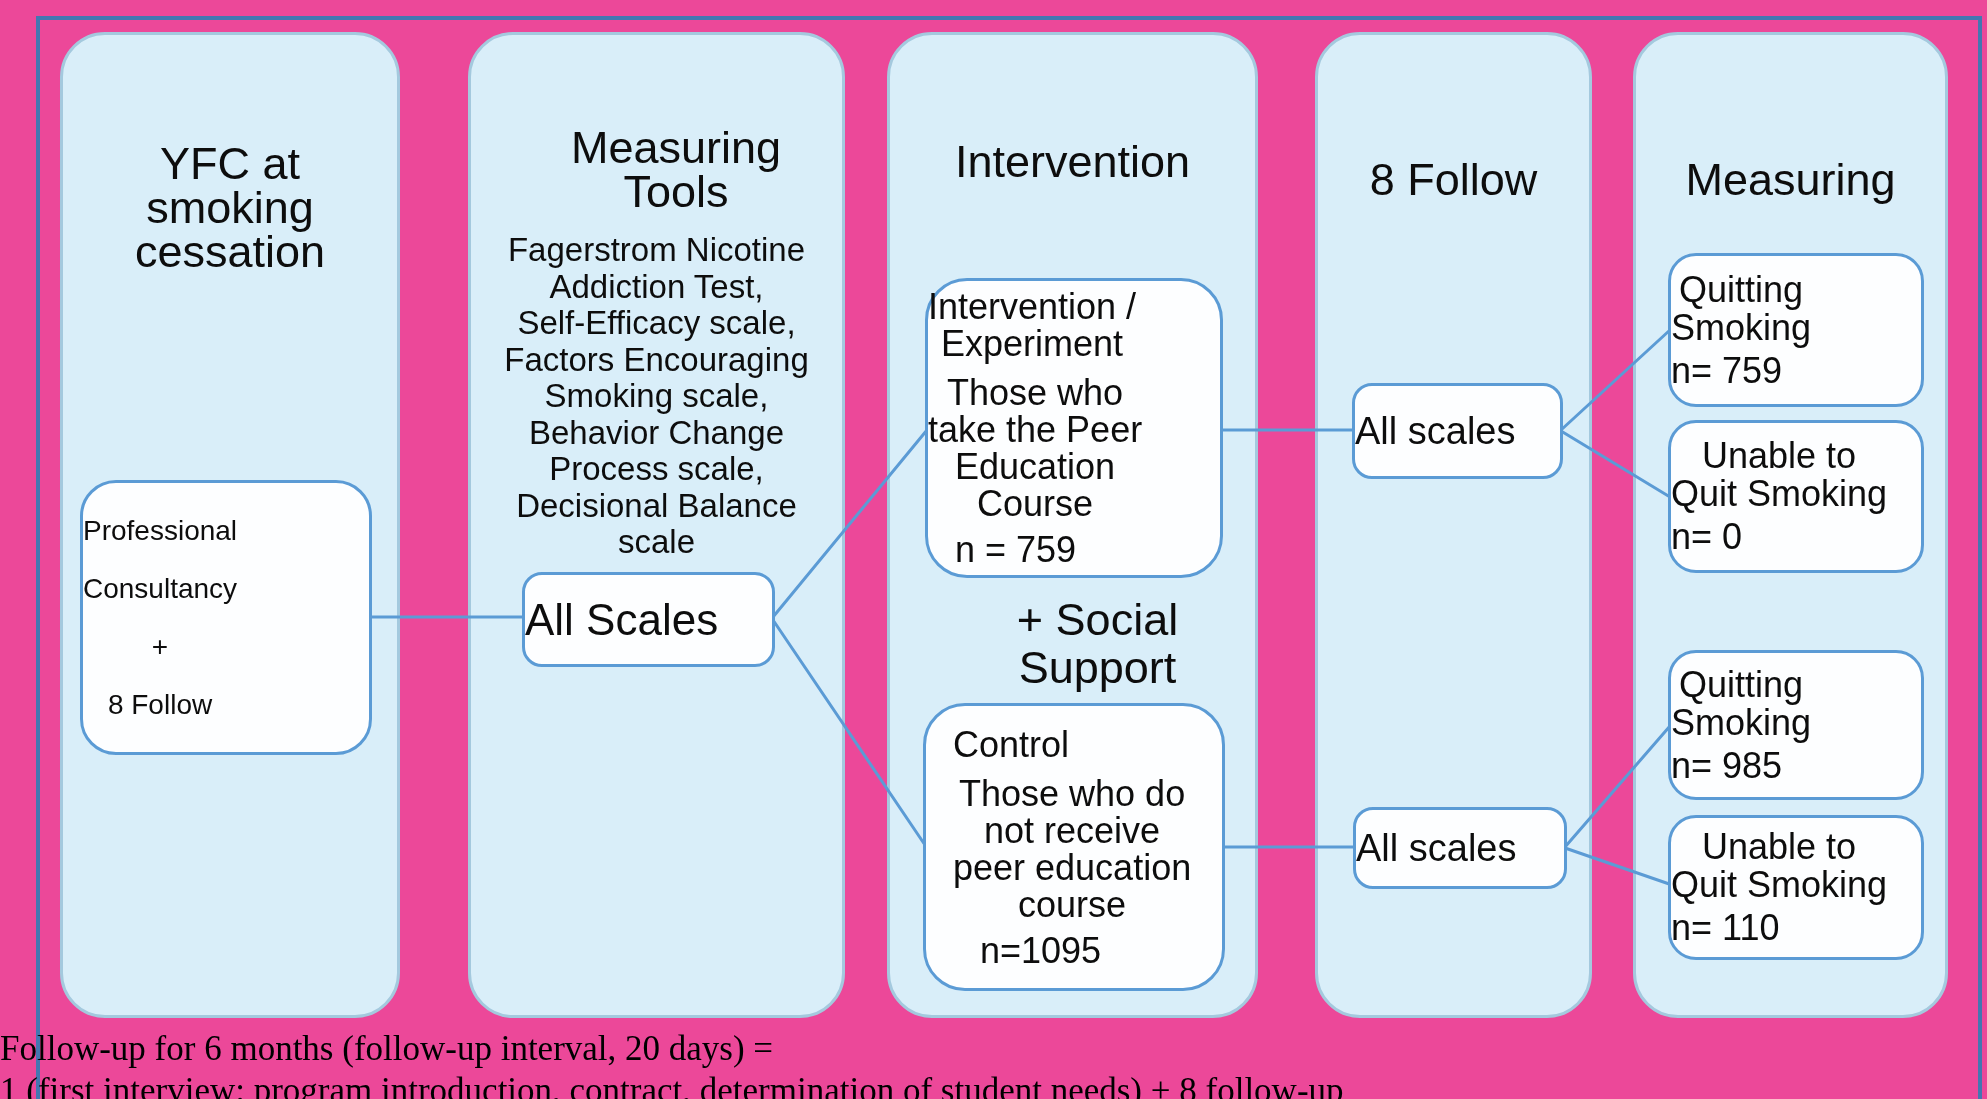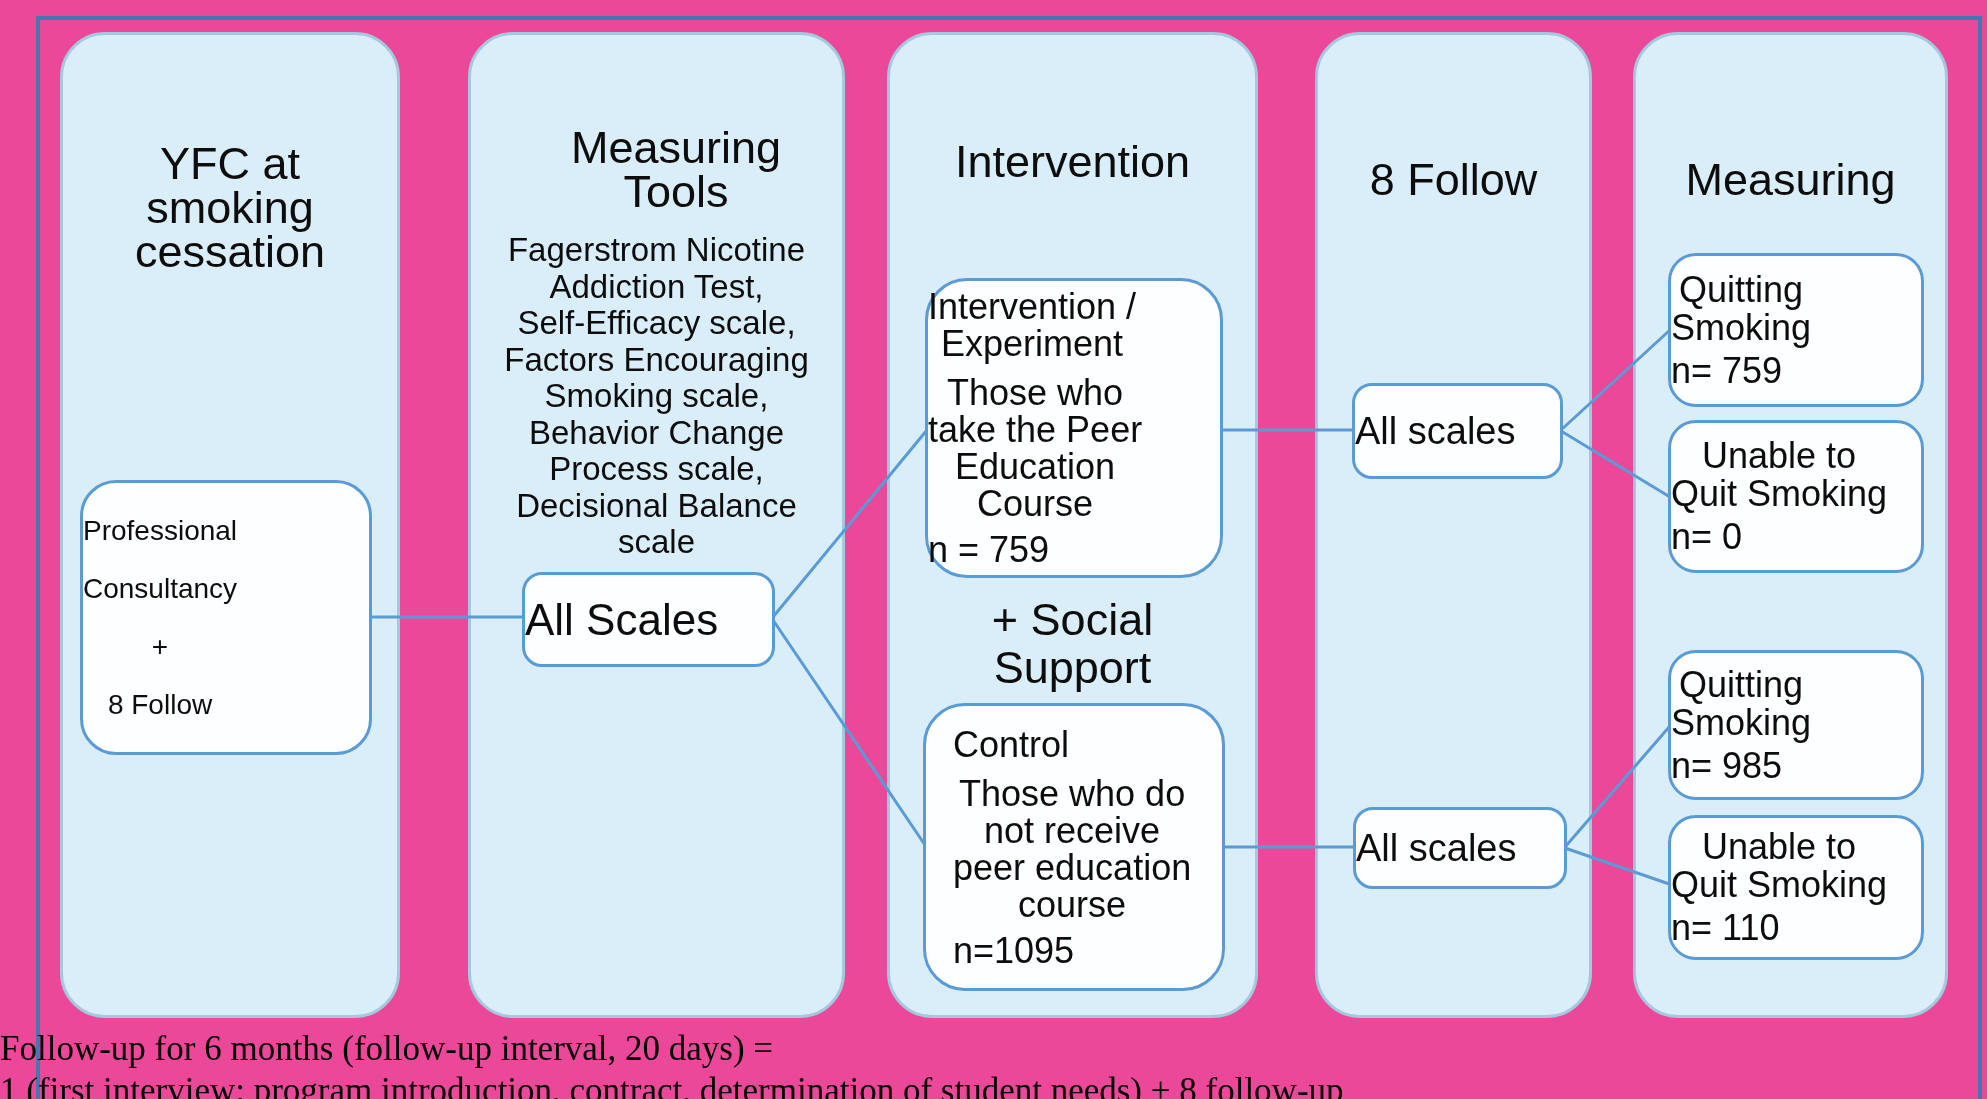--- a/index.html
+++ b/index.html
@@ -50,21 +50,21 @@
     background:var(--node-fill);
     border:3px solid var(--node-border);
     display:flex;flex-direction:column;align-items:flex-start;justify-content:center;
     text-align:center;
   }
   .node .multiline{white-space:pre-line;}
   .node-consultancy{border-radius:36px;font-size:28px;line-height:58px;}
   .node-allscales-main{border-radius:20px;font-size:44px;}
   .node-group{border-radius:42px;font-size:36px;line-height:37px;}
   .node-group .heading{margin-bottom:12px;}
-  .node-group .nvalue{margin-top:9px;}
+  .node-group .nvalue{margin-top:9px;margin-left:27px;}
   .node-allscales-small{border-radius:20px;font-size:38px;}
   .node-outcome{border-radius:28px;font-size:36px;line-height:38px;}
   .node-outcome .nvalue{margin-top:5px;}
   .footer-line{
     position:absolute;left:0;width:1604px;z-index:3;
     font-family:"Liberation Serif","DejaVu Serif",serif;
     font-size:35px;line-height:42px;color:#000;
   }
 </style>
 </head>
@@ -125,21 +125,21 @@
   <div class="node node-group" style="left:925px;top:278px;width:298px;height:300px;">
     <div class="multiline heading">Intervention /
 Experiment</div>
     <div class="multiline">Those who
 take the Peer
 Education
 Course</div>
     <div class="nvalue">n = 759</div>
   </div>
 
-  <div class="plus-label" style="left:887px;top:596px;width:371px;">+ Social
+  <div class="plus-label" style="left:887px;top:596px;width:371px;padding-left:25px;">+ Social
 Support</div>
 
   <div class="node node-group" style="left:923px;top:703px;width:302px;height:288px;padding-left:27px;">
     <div class="multiline heading">Control</div>
     <div class="multiline">Those who do
 not receive
 peer education
 course</div>
     <div class="nvalue">n=1095</div>
   </div>

